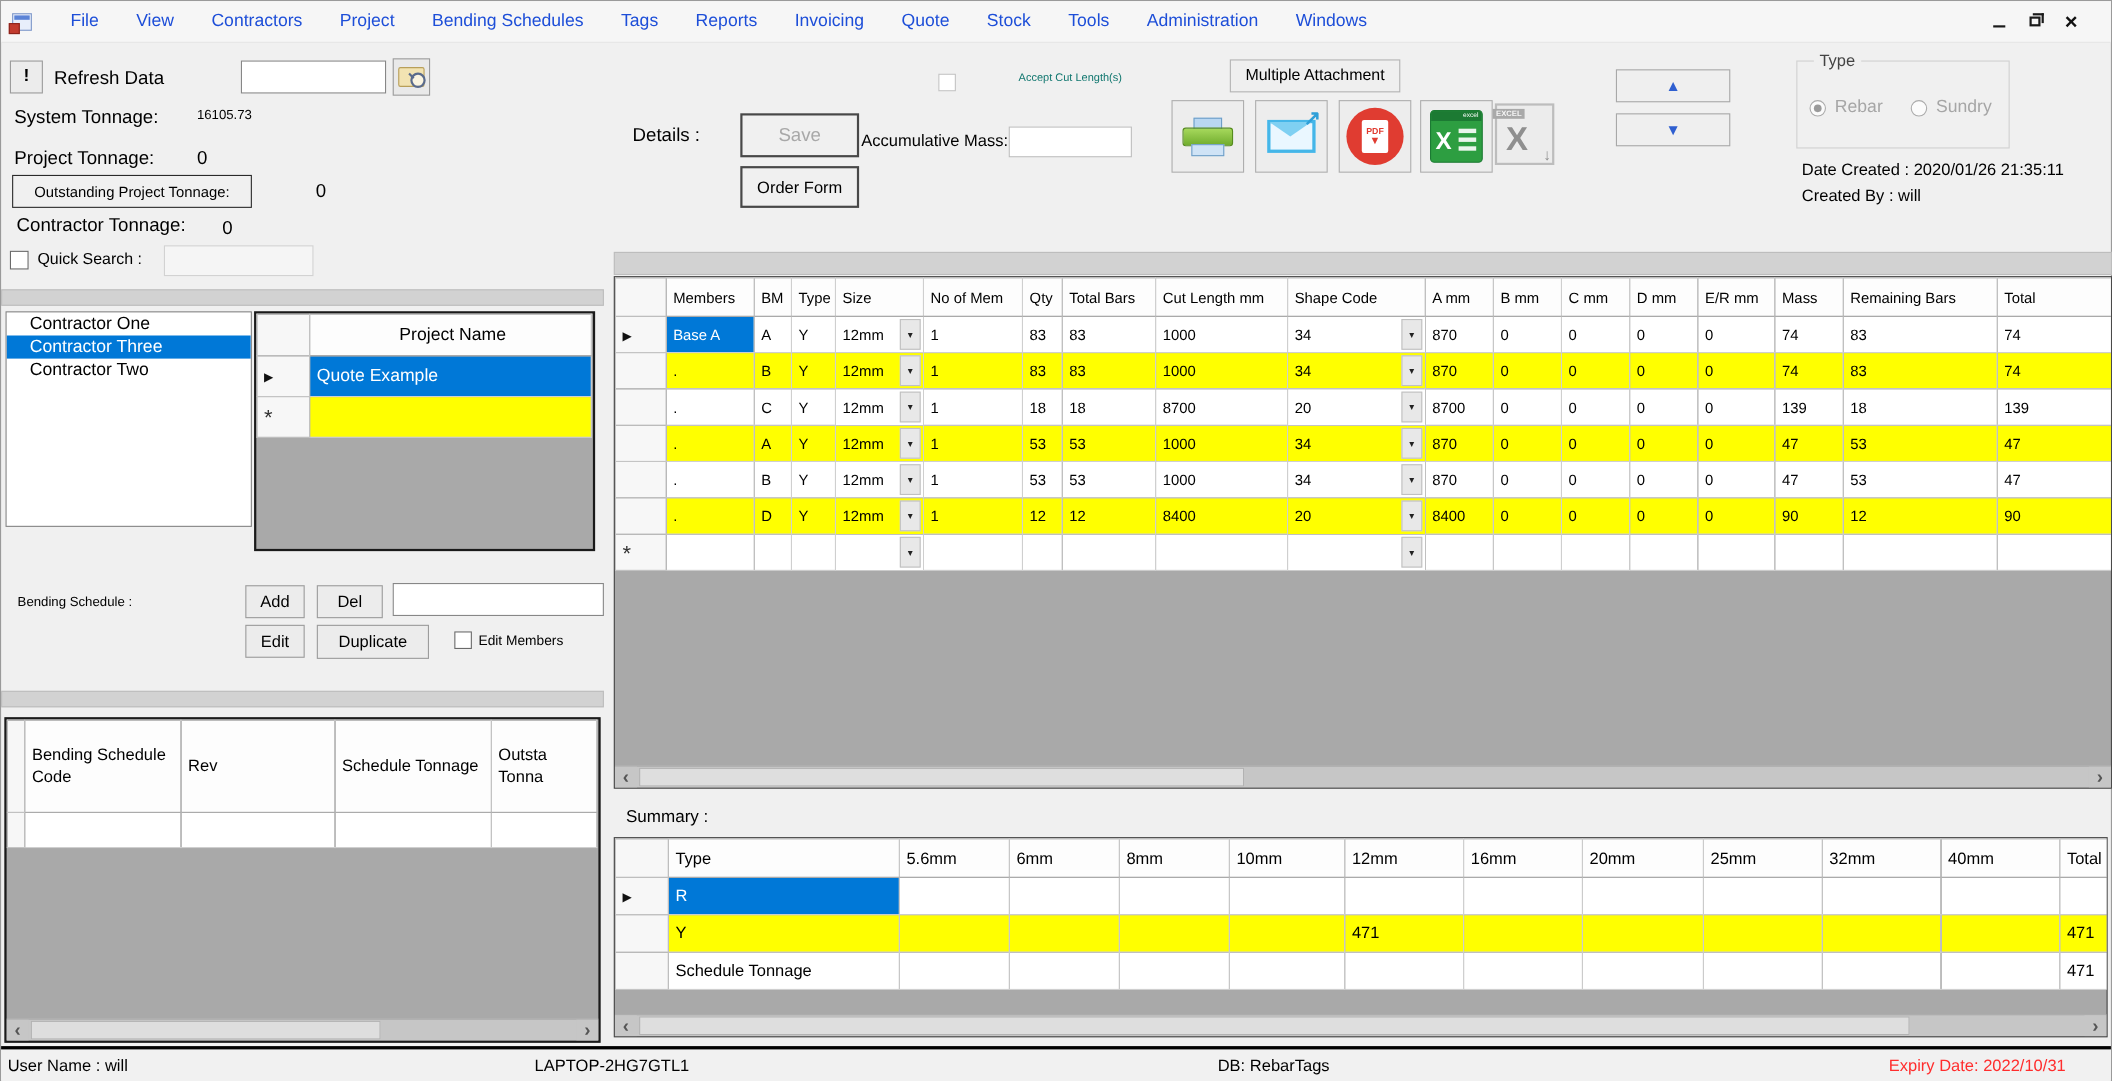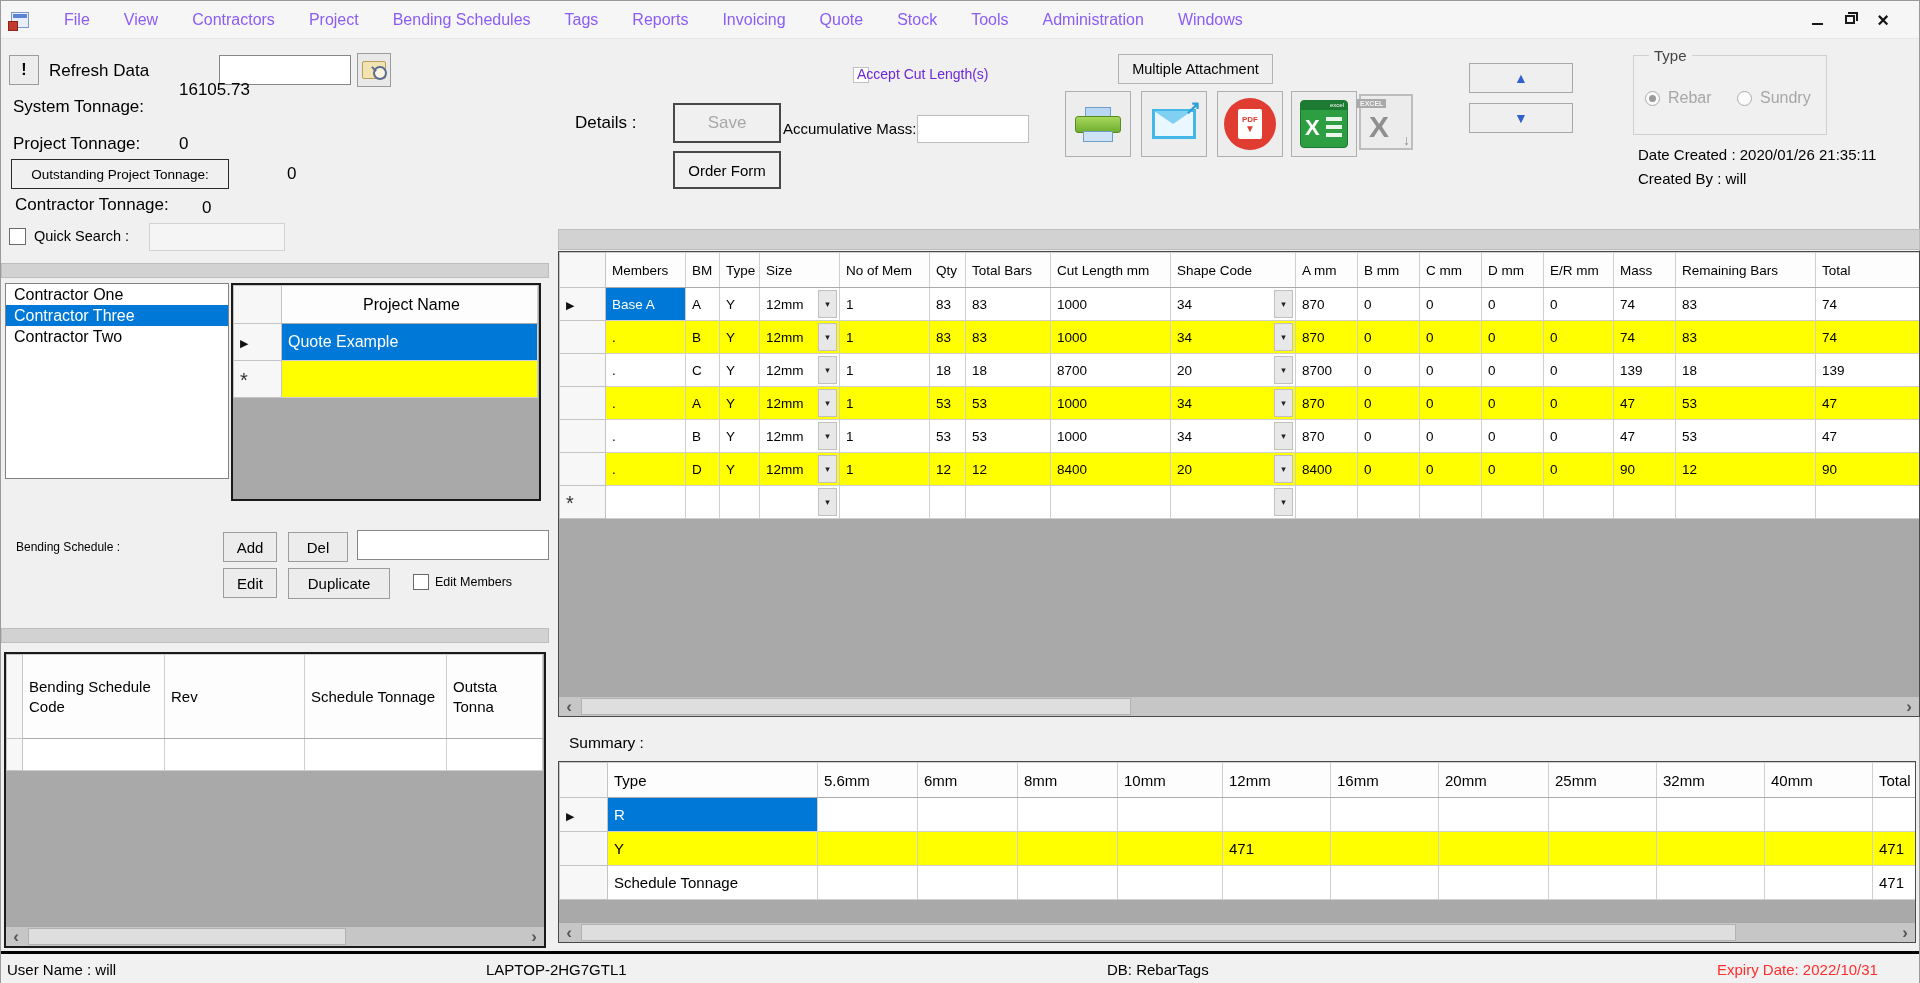--- a/index.html
+++ b/index.html
@@ -4,21 +4,21 @@
 <style>
 *{margin:0;padding:0;box-sizing:border-box;font-family:"Liberation Sans",sans-serif}
 html,body{width:1920px;height:983px;overflow:hidden;background:#f0f0f0}
 #win{position:relative;width:1920px;height:983px;background:#f0f0f0;border:1px solid #9a9a9a}
 
 #menubar{position:absolute;left:0;top:0;width:100%;height:38px;background:#f6f6f6;display:flex;align-items:center;border-bottom:1px solid #e6e6e6}
 #appicon{width:18px;height:16px;margin-left:10px;position:relative;background:#e8eefb;border:1px solid #7f98c9;flex:none}
 #appicon::before{content:'';position:absolute;left:1px;top:1px;right:1px;height:4px;background:#5b83d6}
 #appicon::after{content:'';position:absolute;left:-4px;bottom:-4px;width:8px;height:8px;background:#c23b2e;border:1px solid #8c241b}
 #menuitems{display:flex;margin-left:18px}
-.mitem{padding:0 17px;font-size:16px;color:#8b5cf6;white-space:nowrap}
+.mitem{padding:0 17px;font-size:16px;color:#1d4ed8;white-space:nowrap}
 #wincontrols{margin-left:auto;display:flex;align-items:center;gap:9px;padding-right:24px}
 .wc{width:24px;height:22px;display:flex;align-items:center;justify-content:center;position:relative}
 .glyph-min{width:11px;height:2px;background:#1a1a1a;margin-top:8px}
 .glyph-restore{width:10px;height:9px;border:2px solid #1a1a1a;position:relative;background:#f6f6f6}
 .glyph-restore::before{content:'';position:absolute;right:-5px;top:-5px;width:8px;height:7px;border:2px solid #1a1a1a;border-left:none;border-bottom:none}
 .glyph-close{font-size:20px;font-weight:bold;color:#111;line-height:18px}
 
 .lbl{position:absolute;color:#000;white-space:nowrap}
 .btn{position:absolute;background:#ececec;border:1px solid #9c9c9c;display:flex;align-items:center;justify-content:center;font-size:15px;color:#000;white-space:nowrap}
 .btn.dark{border:2px solid #484848;background:#f0f0f0}
@@ -58,21 +58,21 @@
 .projects-grid thead tr{height:38px}
 .projects-grid thead th{text-align:center}
 .projects-grid tbody tr{height:37px}
 
 .hscroll{position:absolute;height:20px;background:#c6c6c6;border-top:1px solid #a8a8a8}
 .sb-btn{position:absolute;top:0;bottom:0;width:20px;display:flex;align-items:center;justify-content:center;font-size:17px;font-weight:bold;color:#555;background:#c6c6c6}
 .sb-left{left:0}.sb-right{right:0}
 .sb-thumb{position:absolute;top:1px;bottom:1px;background:#dedede;border:1px solid #b2b2b2}
 
 #contractorlist{position:absolute;left:4px;top:282px;width:224px;height:196px;background:#fff;border:1px solid #828282;font-size:16px;overflow:hidden}
-.citem{height:21px;line-height:21px;padding-left:8px;white-space:nowrap}
+.citem{height:21px;line-height:21px;padding-left:21px;white-space:nowrap}
 .citem.sel{background:#0078d7;color:#fff}
 
 .iconbtn{position:absolute;width:66px;height:66px;background:#ededed;border:1px solid #aeaeae;display:flex;align-items:center;justify-content:center}
 .iconbtn.flat{border:none;background:transparent}
 .ic-print{display:flex;flex-direction:column;align-items:center}
 .ic-print .p1{width:26px;height:11px;background:#b9d7f2;border:1px solid #6f9fc8}
 .ic-print .p2{width:46px;height:17px;background:linear-gradient(#a6d85c,#71ad2e);border:1px solid #568c1f;border-radius:3px;margin-top:-2px}
 .ic-print .p3{width:30px;height:11px;background:#cfe3f6;border:1px solid #6f9fc8;margin-top:-2px}
 .ic-mail{position:relative;width:44px;height:30px;background:#eaf7ff;border:3px solid #45b6e8}
 .ic-mail::before{content:'';position:absolute;left:-1px;top:-1px;border-left:19px solid transparent;border-right:19px solid transparent;border-top:13px solid #7fd0f2}
@@ -138,21 +138,21 @@
   </div>
 
   <div class="btn" style="left:8px;top:54px;width:30px;height:30px;font-weight:bold;font-size:16px">!</div>
   <span class="lbl" style="left:48px;top:60px;font-size:17px">Refresh Data</span>
   <input class="input" style="left: 218px; top: 54px; width: 132px; height: 30px;" value="">
   <div class="btn" style="left:356px;top:52px;width:34px;height:34px;background:#e9e9e9">
       <div class="ic-search"></div>
     </div>
 
   <span class="lbl" style="left:12px;top:96px;font-size:17px">System Tonnage:</span>
-  <span class="lbl" style="left:178px;top:79px;font-size:17px">16105.73</span>
+  <span class="lbl" style="left:178px;top:96px;font-size:12px">16105.73</span>
   <span class="lbl" style="left:12px;top:133px;font-size:17px">Project Tonnage:</span>
   <span class="lbl" style="left:178px;top:133px;font-size:17px">0</span>
   <div class="btn" style="left:10px;top:158px;width:218px;height:30px;border:1px solid #2a2a2a;background:#f0f0f0;font-size:13.5px">Outstanding Project Tonnage:</div>
   <span class="lbl" style="left:286px;top:163px;font-size:17px">0</span>
   <span class="lbl" style="left:14px;top:194px;font-size:17px">Contractor Tonnage:</span>
   <span class="lbl" style="left:201px;top:197px;font-size:17px">0</span>
 
   <div class="cb" style="left:8px;top:227px"></div>
   <span class="lbl" style="left:33px;top:227px;font-size:14.5px">Quick Search :</span>
   <input class="input disabled" style="left: 148px; top: 222px; width: 136px; height: 28px;">
@@ -233,21 +233,21 @@
       <div class="sb-btn sb-left">‹</div>
       <div class="sb-thumb" style="left:22px;width:318px"></div>
       <div class="sb-btn sb-right">›</div>
     </div>
   </div>
 
 
   <span class="lbl" style="left:574px;top:112px;font-size:17px">Details :</span>
   <div class="btn dark" style="left:672px;top:102px;width:108px;height:40px;color:#a8a8a8;font-size:17px">Save</div>
   <div class="cb disabled" style="left:852px;top:66px;width:16px;height:16px"></div>
-  <span class="lbl" style="left:856px;top:65px;font-size:14px;color:#6d28d9">Accept Cut Length(s)</span>
+  <span class="lbl" style="left:925px;top:65px;font-size:10px;color:#0f766e">Accept Cut Length(s)</span>
   <span class="lbl" style="left:782px;top:119px;font-size:15px">Accumulative Mass:</span>
   <input class="input" style="left: 916px; top: 114px; width: 112px; height: 28px; border: 1px solid rgb(189, 189, 189);" value="">
   <div class="btn dark" style="left:672px;top:150px;width:108px;height:38px">Order Form</div>
 
   <div class="btn" style="left:1117px;top:53px;width:155px;height:30px;font-size:14.5px;background:#efefef;border:1px solid #b3b3b3">Multiple Attachment</div>
 
   <div class="iconbtn" style="left:1064px;top:90px">
     <div class="ic-print">
         <div class="p1"></div>
         <div class="p2"></div>

